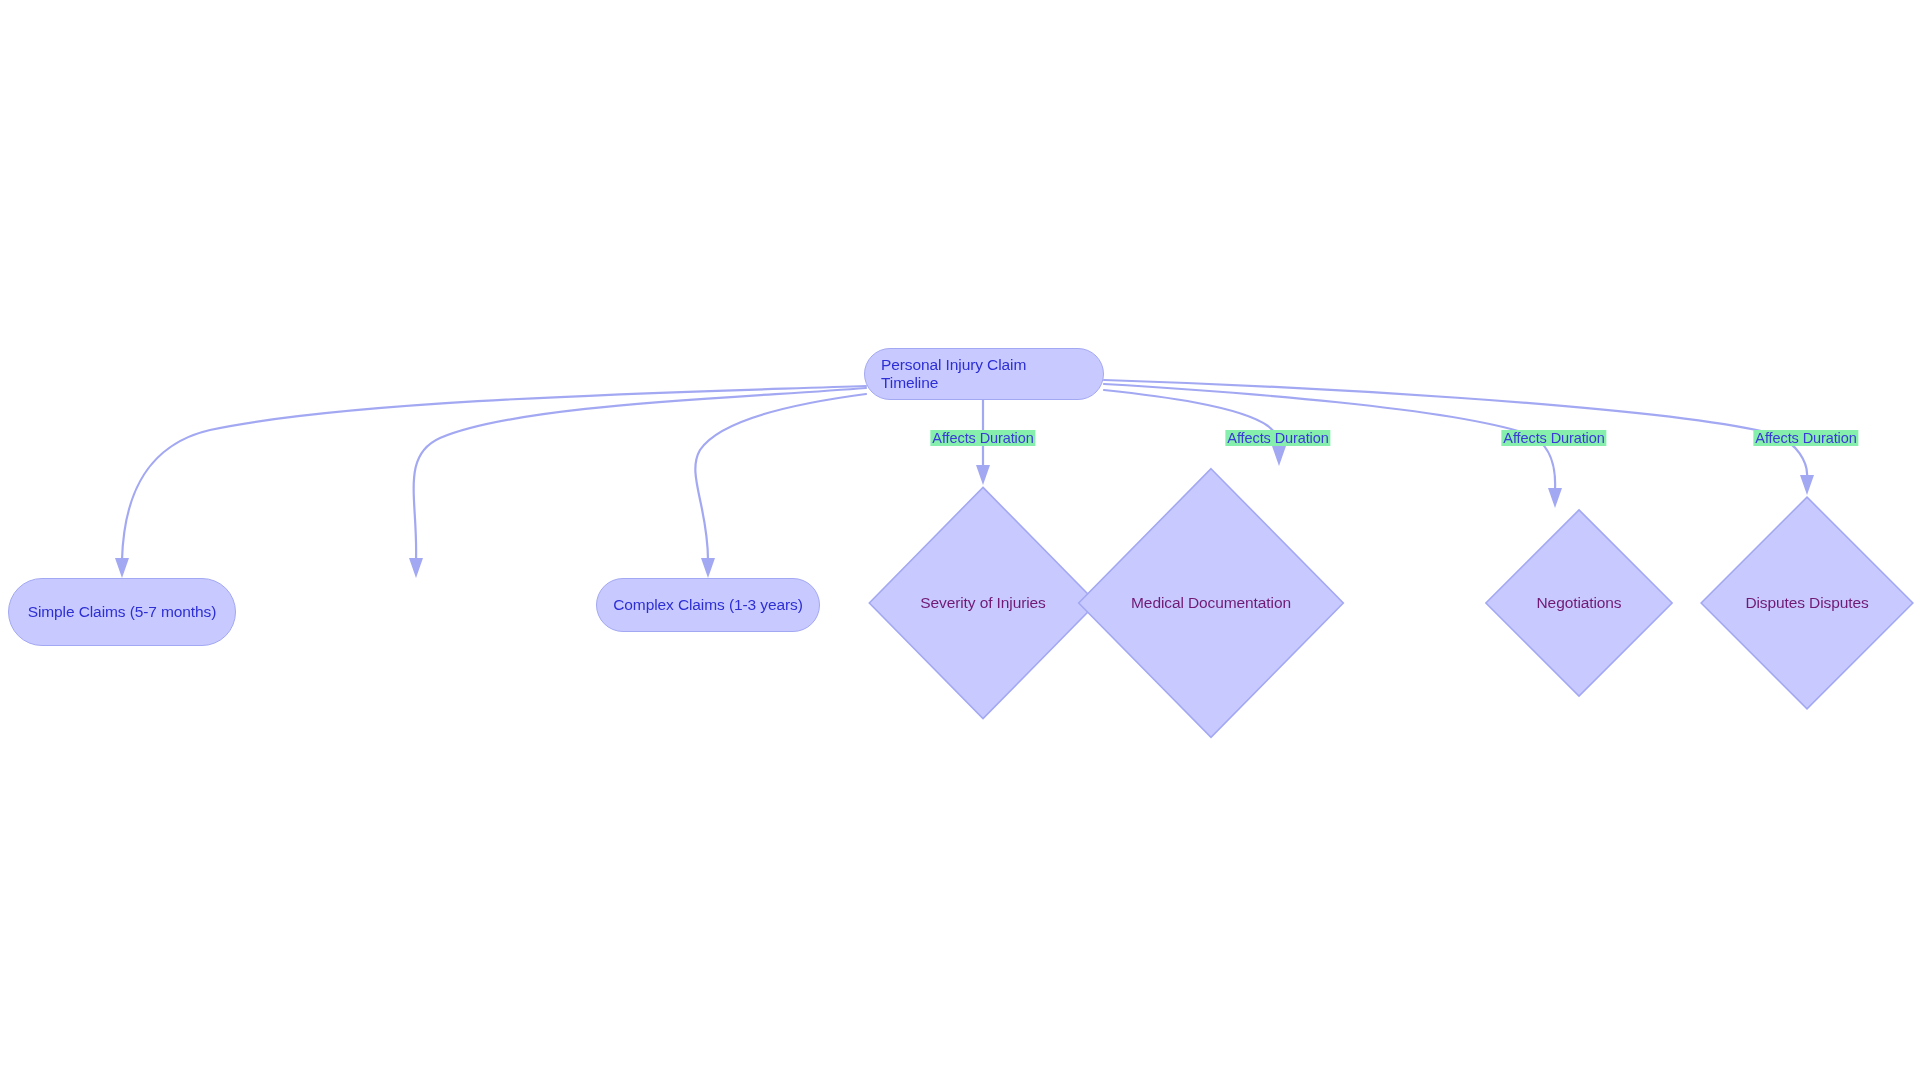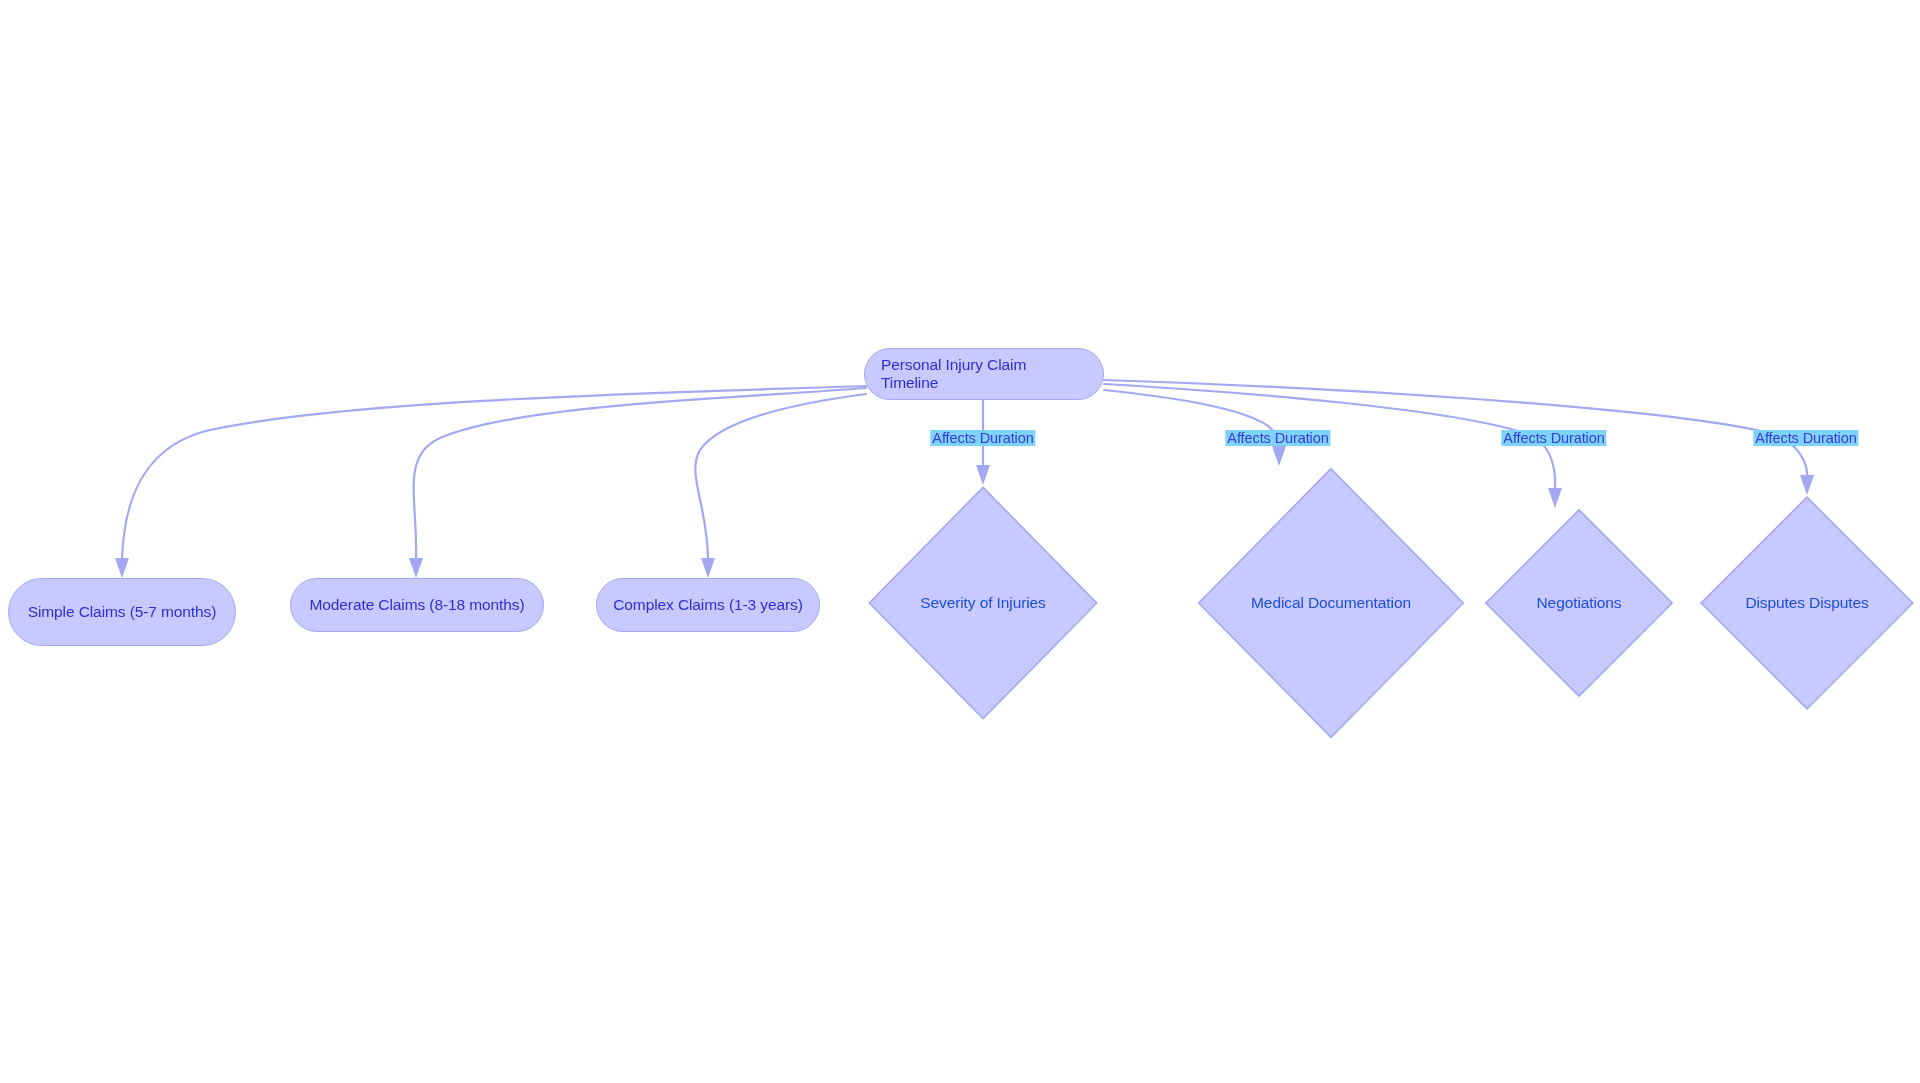--- a/index.html
+++ b/index.html
@@ -67,31 +67,31 @@
   }
   .diamond-shape polygon {
     fill: #c8caff;
     stroke: #a3a8f2;
     stroke-width: 1.6;
   }
   .diamond-label {
     position: relative;
     z-index: 2;
     font-size: 15.5px;
-    color: #1d4ed8;
+    color: #701a75;
     letter-spacing: -0.1px;
     white-space: nowrap;
   }
   .edge-label {
     position: absolute;
     color: #3a3ad6;
     font-size: 14.5px;
     letter-spacing: -0.1px;
     white-space: nowrap;
-    background: #7dd3fc;
+    background: #86efac;
     padding: 0 2px;
     transform: translate(-50%, -50%);
   }
 </style>
 </head>
 <body>
 
 <div id="canvas">
 
   <svg id="edge-layer" viewBox="0 0 1920 1083" width="1920" height="1083">
@@ -119,36 +119,33 @@
   </svg>
 
   <div class="node node-round" id="node-root" style="left: 864px; top: 348px; width: 240px; height: 52px;">
     <span>Personal Injury Claim Timeline</span>
   </div>
 
   <div class="node node-round" id="node-simple" style="left: 8px; top: 578px; width: 228px; height: 68px;">
     <span>Simple Claims (5-7 months)</span>
   </div>
 
-  <div class="node node-round" id="node-moderate" style="left: 290px; top: 578px; width: 254px; height: 54px;">
-    <span>Moderate Claims (8-18 months)</span>
-  </div>
 
   <div class="node node-round" id="node-complex" style="left: 596px; top: 578px; width: 224px; height: 54px;">
     <span>Complex Claims (1-3 years)</span>
   </div>
 
   <div class="node node-diamond" id="node-severity" style="left: 867px; top: 485px; width: 232px; height: 236px;">
     <svg class="diamond-shape" viewBox="0 0 100 100" preserveAspectRatio="none">
       <polygon points="50,1 99,50 50,99 1,50" vector-effect="non-scaling-stroke"></polygon>
     </svg>
     <span class="diamond-label">Severity of Injuries</span>
   </div>
 
-  <div class="node node-diamond" id="node-medical" style="left: 1196px; top: 466px; width: 270px; height: 274px;">
+  <div class="node node-diamond" id="node-medical" style="left: 1076px; top: 466px; width: 270px; height: 274px;">
     <svg class="diamond-shape" viewBox="0 0 100 100" preserveAspectRatio="none">
       <polygon points="50,1 99,50 50,99 1,50" vector-effect="non-scaling-stroke"></polygon>
     </svg>
     <span class="diamond-label">Medical Documentation</span>
   </div>
 
   <div class="node node-diamond" id="node-negotiations" style="left: 1484px; top: 508px; width: 190px; height: 190px;">
     <svg class="diamond-shape" viewBox="0 0 100 100" preserveAspectRatio="none">
       <polygon points="50,1 99,50 50,99 1,50" vector-effect="non-scaling-stroke"></polygon>
     </svg>

